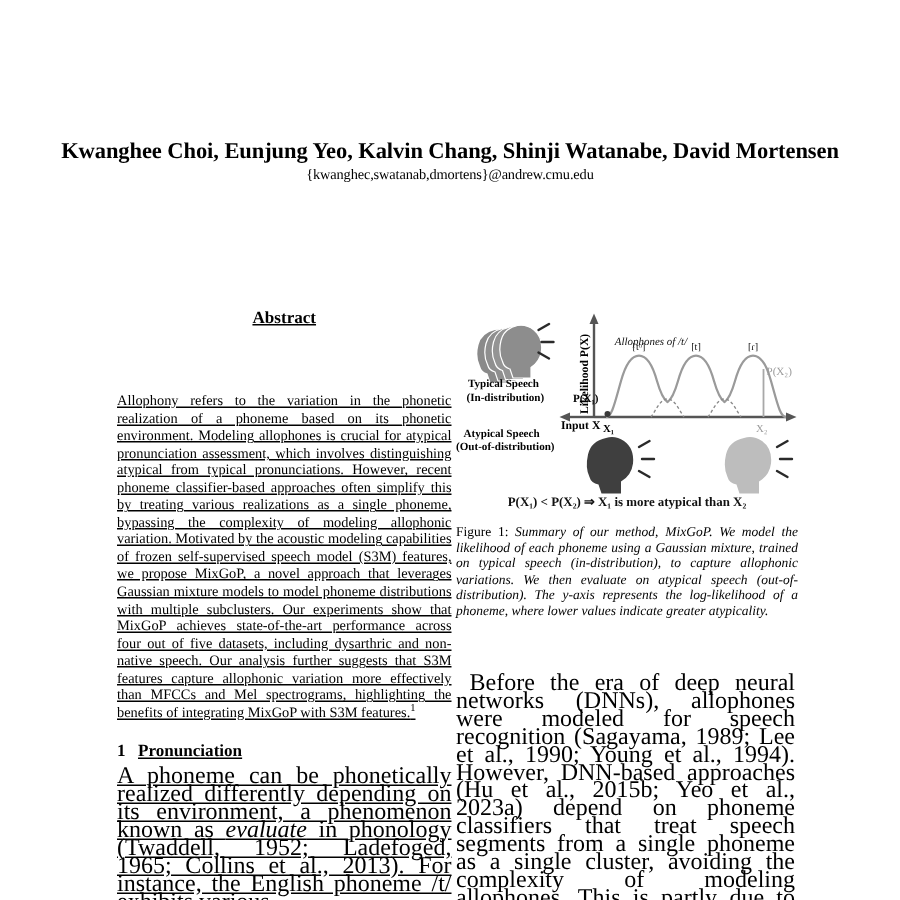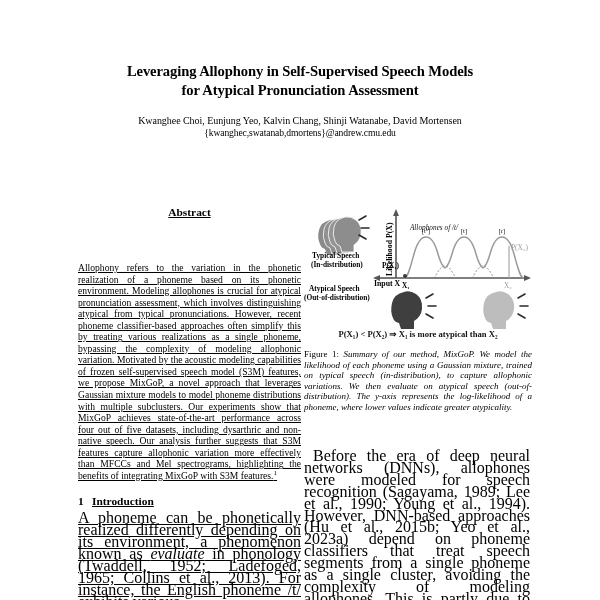--- a/index.html
+++ b/index.html
@@ -30,24 +30,24 @@
     text-align: center;
   }
   .paper-title {
     font-family: "Liberation Serif", serif;
     font-weight: bold;
     font-size: 14.6px;
     line-height: 18.5px;
     letter-spacing: -0.1px;
   }
   .authors {
-    margin-top: 16px;
-    font-family: "Liberation Serif", serif;
-    font-weight: normal;
-    font-size: 10px;
+    margin-top: 31px;
+    font-family: "Liberation Serif", serif;
+    font-weight: bold;
+    font-size: 15px;
     letter-spacing: -0.05px;
   }
   .affiliation {
     margin-top: 2px;
     font-family: "Liberation Serif", serif;
     font-size: 10.6px;
   }
   .email {
     margin-top: 1px;
     font-family: Liberation Serif, serif;
@@ -119,34 +119,30 @@
     top: 450px;
     width: 226px;
   }
 </style>
 </head>
 <body>
 
 <div class="page">
 
   <div class="title-block">
-    <div class="paper-title">
-      <span>Leveraging Allophony in Self-Supervised Speech Models</span><br>
-      <span>for Atypical Pronunciation Assessment</span>
-    </div>
     <div class="authors">Kwanghee Choi, Eunjung Yeo, Kalvin Chang, Shinji Watanabe, David Mortensen</div>
     <div class="email">{kwanghec,swatanab,dmortens}@andrew.cmu.edu</div>
   </div>
 
   <div class="col col-left">
     <div class="section-center">Abstract</div>
     <div class="abstract-body"><span>Allophony refers to the variation in the phonetic realization of a phoneme based on its phonetic environment. Modeling allophones is crucial for atypical pronunciation assessment, which involves distinguishing atypical from typical pronunciations. However, recent phoneme classifier-based approaches often simplify this by treating various realizations as a single phoneme, bypassing the complexity of modeling allophonic variation. Motivated by the acoustic modeling capabilities of frozen self-supervised speech model (S3M) features, we propose MixGoP, a novel approach that leverages Gaussian mixture models to model phoneme distributions with multiple subclusters. Our experiments show that MixGoP achieves state-of-the-art performance across four out of five datasets, including dysarthric and non-native speech. Our analysis further suggests that S3M features capture allophonic variation more effectively than MFCCs and Mel spectrograms, highlighting the benefits of integrating MixGoP with S3M features.</span><sup>1</sup></div>
 
     <div class="sec-head">
-      <span class="num">1</span><span>Introduction</span>
+      <span class="num">1</span><span>Pronunciation</span>
     </div>
     <div class="body-text"><span>A phoneme can be phonetically realized differently depending on its environment, a phenomenon known as </span><i>evaluate</i><span> in phonology (Twaddell, 1952; Ladefoged, 1965; Collins et al., 2013). For instance, the English phoneme /t/ exhibits various</span></div>
   </div>
 
   <div class="figure">
     <svg class="fig-canvas" width="228" height="134" viewBox="0 0 228 134">
 
       <g>
         <path d="M26 14 q-9 2 -11 10 q-2 8 1 14 q1 4 5 5 l2 6 l12 0 l0 -7 q6 -4 7 -11 q1 -9 -5 -14 q-5 -4 -11 -3 z" fill="#8a8a8a"></path>
         <path d="M31 13 q-9 2 -11 10 q-2 8 1 14 q1 4 5 5 l2 6 l12 0 l0 -7 q6 -4 7 -11 q1 -9 -5 -14 q-5 -4 -11 -3 z" fill="#8f8f8f" stroke="#ffffff" stroke-width="0.8"></path>

